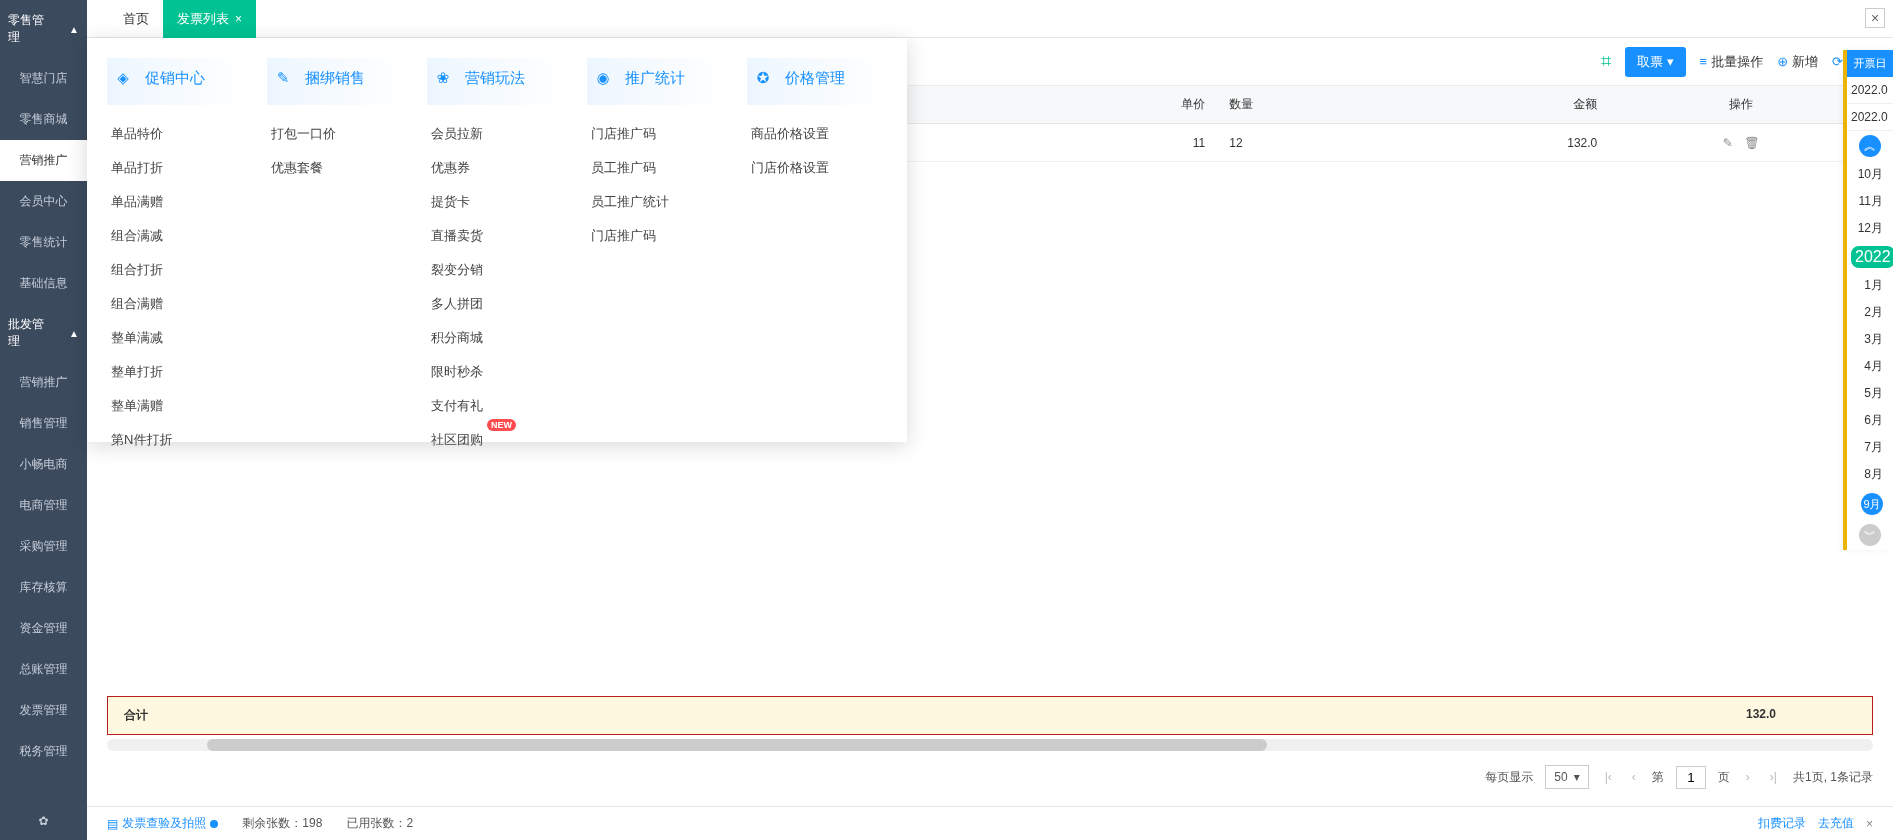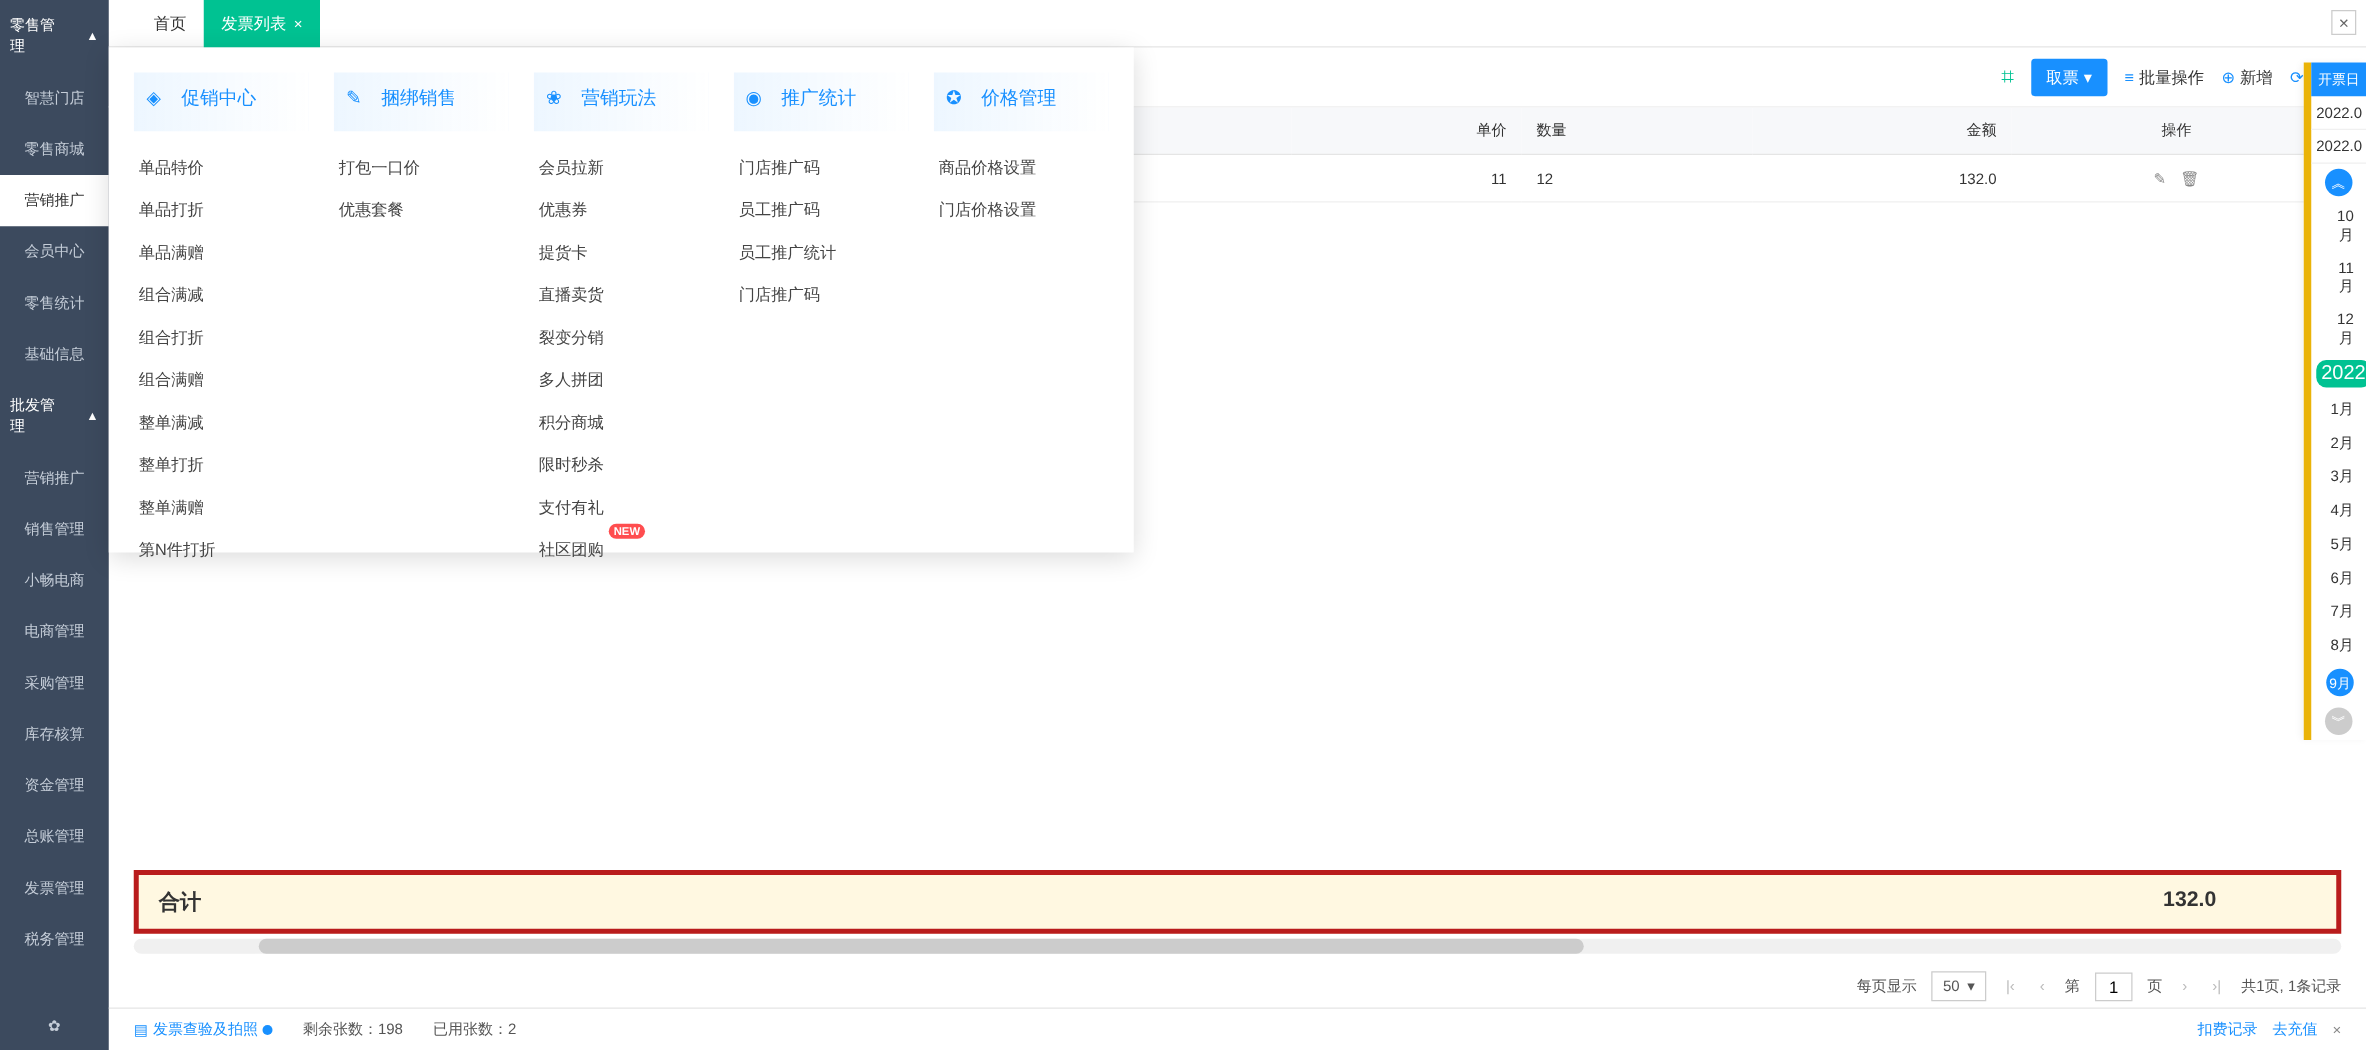--- a/index.html
+++ b/index.html
@@ -44,42 +44,42 @@
 
 .content { flex: 1; position: relative; padding: 0 20px; overflow: hidden; }
 .table-wrap { height: calc(100% - 110px); overflow: hidden; position: relative; }
 .table { width: 100%; border-collapse: collapse; font-size: 12px; }
 .table th { background: #f7f8fa; padding: 10px 12px; text-align: left; font-weight: normal; color: #333; border-bottom: 1px solid #e5e5e5; }
 .table td { padding: 10px 12px; border-bottom: 1px solid #f0f0f0; }
 .table .r { text-align: right; }
 .table .c { text-align: center; }
 .row-actions span { margin: 0 4px; color: #888; cursor: pointer; }
 
-.total-row { background: #fff8e1; border: 4px solid #b91c1c; padding: 10px 16px; display: flex; font-size: 17px; margin-top: auto; }
+.total-row { background: #fff8e1; border: 1px solid #b91c1c; padding: 10px 16px; display: flex; font-size: 12px; margin-top: auto; }
 .total-row .lbl { font-weight: bold; }
 .total-row .amt { margin-left: auto; margin-right: 80px; font-weight: bold; }
 
 .hscroll { height: 12px; background: #f0f0f0; margin: 4px 0; border-radius: 6px; position: relative; }
 .hscroll .thumb { position: absolute; left: 100px; width: 60%; height: 100%; background: #ccc; border-radius: 6px; }
 
 
 .pager { display: flex; align-items: center; justify-content: flex-end; gap: 12px; padding: 10px 0; font-size: 12px; color: #555; }
 .pager .sel { border: 1px solid #ccc; padding: 4px 8px; display: flex; align-items: center; gap: 6px; cursor: pointer; }
 .pager .pg-btn { color: #bbb; cursor: pointer; padding: 0 4px; }
 .pager input { width: 30px; border: 1px solid #ccc; padding: 3px; text-align: center; }
 
 
 .footer { height: 34px; border-top: 1px solid #e5e5e5; display: flex; align-items: center; padding: 0 20px; gap: 24px; font-size: 12px; color: #555; }
 .footer .leftwrap { display: flex; align-items: center; gap: 24px; }
 .footer .link { color: #1890ff; cursor: pointer; display: flex; align-items: center; gap: 4px; }
 .footer .right { margin-left: auto; display: flex; align-items: center; gap: 12px; }
 .footer .close-f { cursor: pointer; color: #888; }
 
 
-.right-panel { position: absolute; right: 0; top: 50px; width: 50px; background: #fff; border-left: 6px solid #eab308; z-index: 30; box-shadow: -2px 0 6px rgba(0,0,0,0.05); }
+.right-panel { position: absolute; right: 0; top: 50px; width: 50px; background: #fff; border-left: 4px solid #eab308; z-index: 30; box-shadow: -2px 0 6px rgba(0,0,0,0.05); }
 .rp-head { background: #1890ff; color: #fff; font-size: 11px; padding: 6px 4px; text-align: center; cursor: pointer; }
 .rp-date { font-size: 12px; padding: 6px 4px; color: #333; border-bottom: 1px solid #f0f0f0; cursor: pointer; }
 .rp-nav { width: 22px; height: 22px; border-radius: 50%; background: #1890ff; color: #fff; display: flex; align-items: center; justify-content: center; margin: 4px auto; font-size: 12px; cursor: pointer; }
 .rp-nav.dim { background: #ccc; }
 .rp-year { background: #00c292; color: #fff; font-size: 16px; padding: 2px 4px; border-radius: 8px; margin: 4px; display: inline-block; }
 .rp-month { text-align: right; padding: 5px 10px; font-size: 12px; cursor: pointer; }
 .rp-month.active { position: relative; }
 .rp-month.active span { background: #1890ff; color: #fff; border-radius: 50%; width: 22px; height: 22px; display: inline-flex; align-items: center; justify-content: center; font-size: 11px; }
 </style>
 </head>

